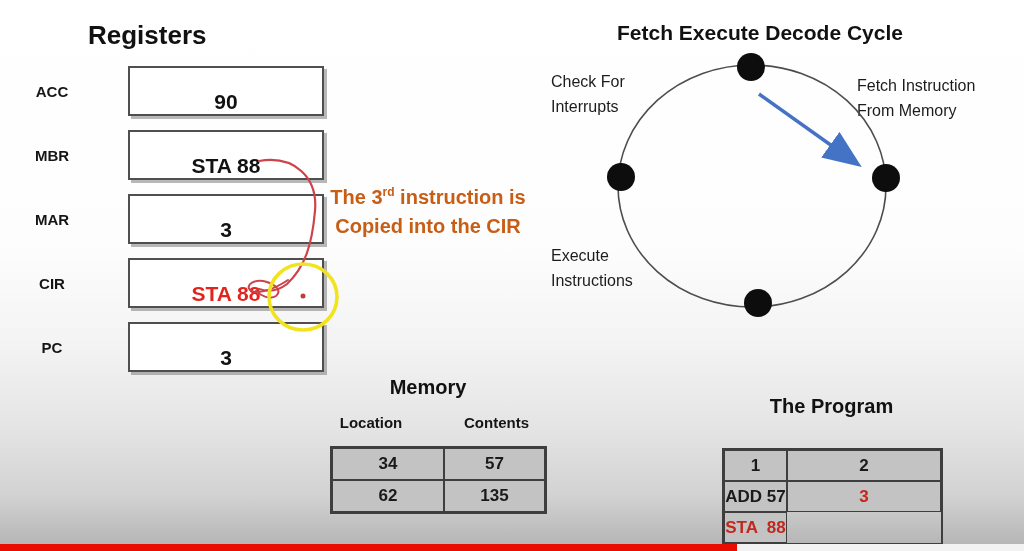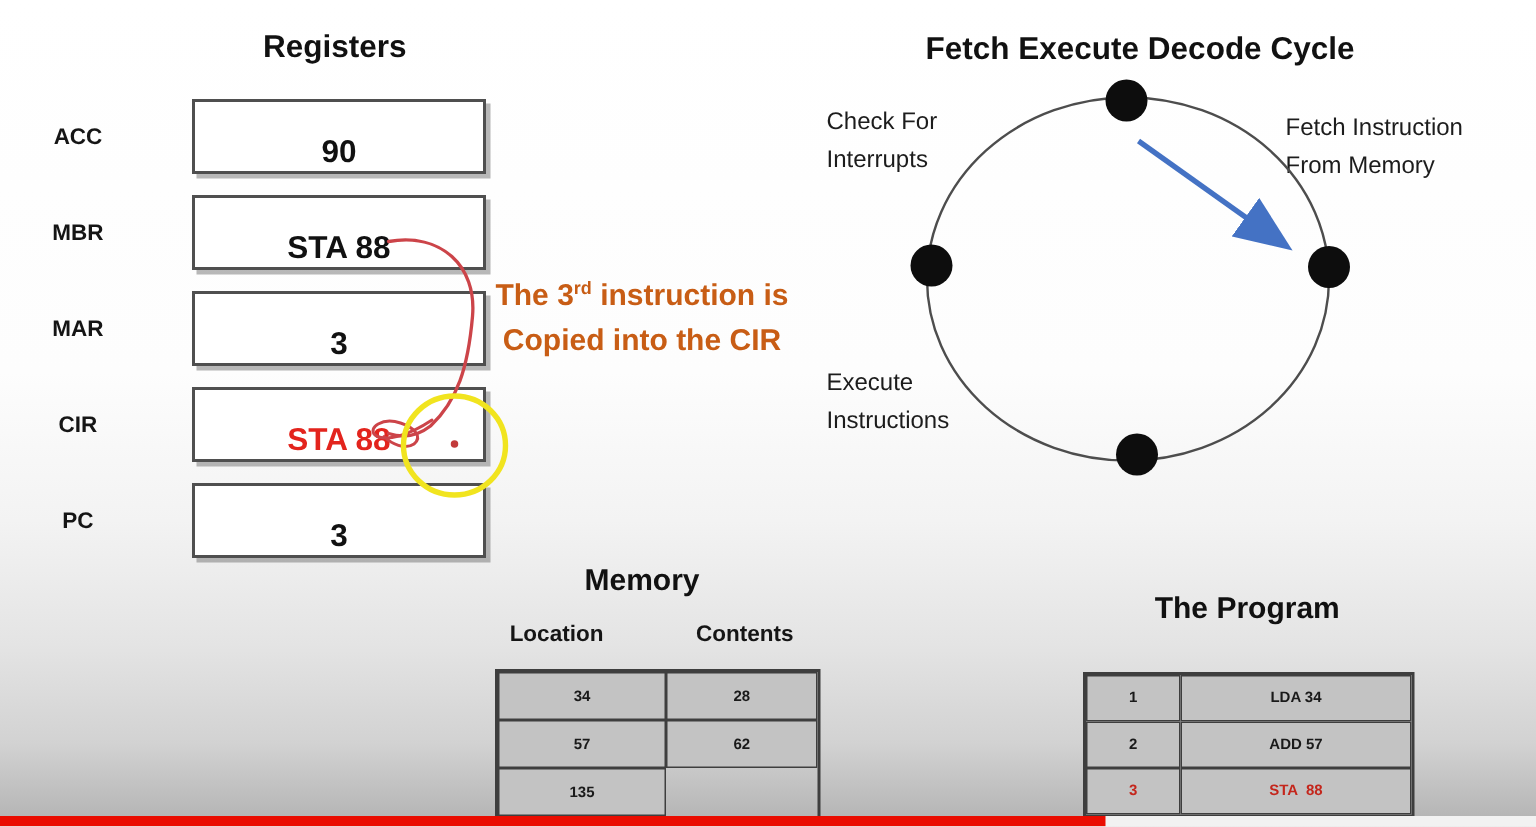--- a/index.html
+++ b/index.html
@@ -6,21 +6,21 @@
   .canvas{
     position:relative;
     width:1024px;height:551px;
     overflow:hidden;
     font-family:"Liberation Sans", sans-serif;
     background:linear-gradient(180deg,#ffffff 0%,#fdfdfd 45%,#f3f3f3 63%,#e4e4e4 78%,#d2d2d2 90%,#b5b5b5 99%);
   }
   
   .reg-title{
     position:absolute;left:88px;top:20px;width:183px;
-    text-align:right;font-size:21px;font-weight:bold;color:#111;
+    text-align:left;font-size:26px;font-weight:bold;color:#111;
   }
   .reg-row{position:absolute;left:24px;display:flex;align-items:center;height:50px;gap:40px;}
   .reg-label{width:56px;text-align:center;font-size:15px;font-weight:bold;color:#151515;}
   .reg-box{
     box-sizing:border-box;margin-left:8px;width:196px;height:50px;
     background:#fff;border:2px solid #4f4f4f;
     box-shadow:3px 3px 0 rgba(125,125,125,.55);
     display:flex;align-items:flex-end;justify-content:center;
   }
   .reg-value{font-size:21px;font-weight:bold;color:#111;white-space:pre;}
@@ -56,21 +56,21 @@
   .data-table{
     position:absolute;display:grid;
     border:2px solid #3e3e3e;
   }
   .mem-table{left:330px;top:446px;grid-template-columns:112px 101px;}
   .prog-table{left:722px;top:448px;grid-template-columns:63px 154px;}
   .cell{
     box-sizing:border-box;height:32px;
     border:1px solid #3e3e3e;background:#c3c3c3;
     display:flex;align-items:center;justify-content:center;
-    font-size:10px;font-weight:bold;color:#1a1a1a;white-space:pre;
+    font-size:17px;font-weight:bold;color:#1a1a1a;white-space:pre;
   }
   .prog-table .cell{height:31px;}
   .cell.red{color:var(--program-red,#c4261c);}
   .prog-title{
     position:absolute;left:722px;top:395px;width:219px;
     text-align:center;font-size:20px;font-weight:bold;color:#111;
   }
   
   .progress-track{
     position:absolute;left:0;bottom:0;width:100%;height:7px;
@@ -152,30 +152,28 @@
     <path d="M 288 280 C 273 290, 257 295, 250 290 C 245 285, 255 278, 267 282 C 276 285, 282 291, 276 296 C 270 300, 261 296, 256 291" fill="none" stroke="var(--pen-red,#cc4449)" stroke-width="2" stroke-linecap="round"></path>
     <ellipse cx="303" cy="297" rx="34" ry="33" fill="none" stroke="var(--circle-yellow,#f1e41f)" stroke-width="3.6"></ellipse>
     <circle cx="303" cy="296" r="2.5" fill="#c23b3b"></circle>
   </svg>
 
   <div class="mem-title">Memory</div>
   <div class="mem-header h1">Location</div>
   <div class="mem-header h2">Contents</div>
   <div class="data-table mem-table">
     <div class="cell">34</div>
-    <div class="cell">28</div>
     <div class="cell">57</div>
     <div class="cell">62</div>
     <div class="cell">135</div>
   </div>
 
   <div class="prog-title">The Program</div>
   <div class="data-table prog-table">
     <div class="cell">1</div>
-    <div class="cell">LDA 34</div>
     <div class="cell">2</div>
     <div class="cell">ADD 57</div>
     <div class="cell red">3</div>
     <div class="cell red">STA  88</div>
   </div>
 
   <div class="progress-track">
     <div class="progress-played"></div>
   </div>
 

